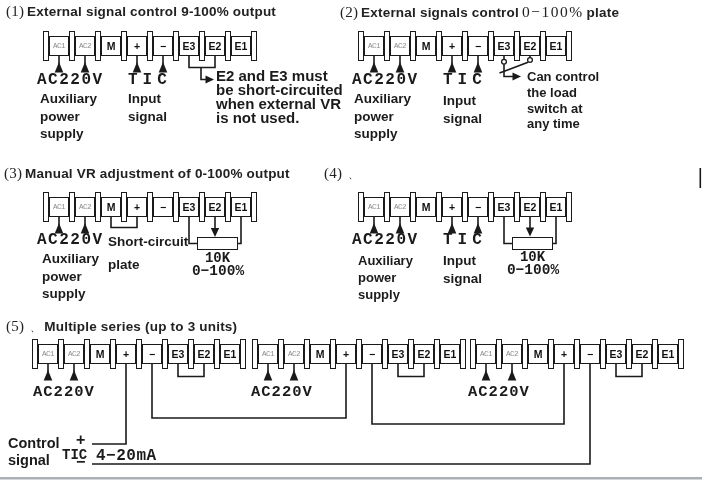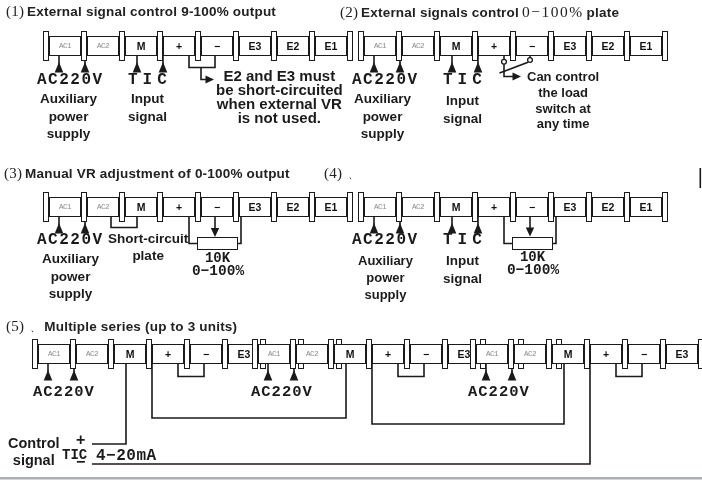--- a/index.html
+++ b/index.html
@@ -1,26 +1,26 @@
 <!DOCTYPE html>
 <html><head>
 <meta charset="utf-8">
 <style>
   html,body{margin:0;padding:0;}
   body{width:702px;height:481px;position:relative;background:#fff;overflow:hidden;
        font-family:"Liberation Sans",sans-serif;color:#1b1b1b;}
-  .lbl{position:absolute;z-index:3;text-align:center;}
+  .lbl{position:absolute;z-index:3;}
   .hdr{position:absolute;z-index:3;display:flex;align-items:baseline;white-space:nowrap;
        font-weight:bold;font-size:13.5px;color:#222;letter-spacing:0.2px;}
   .hdr .num{font-family:"Liberation Serif",serif;font-weight:400;font-size:15px;margin-right:3px;}
   .hdr .enum{font-weight:400;font-size:11px;margin:0 3px;}
   .hdr .serifpart{font-family:"Liberation Serif",serif;font-weight:500;font-size:15.5px;letter-spacing:1.5px;}
   .strip{position:absolute;display:flex;align-items:center;height:30px;z-index:2;}
   .bar{width:6px;height:30px;background:#fff;border:1.6px solid #1a1a1a;box-sizing:border-box;flex:none;}
-  .cell{width:32px;height:20px;background:#fff;border:1.6px solid #1a1a1a;box-sizing:border-box;flex:none;
+  .cell{width:20px;height:20px;background:#fff;border:1.6px solid #1a1a1a;box-sizing:border-box;flex:none;
         display:flex;align-items:center;justify-content:center;}
   .cell.small{font-family:"Liberation Mono",monospace;font-size:7.5px;color:#8a8a8a;letter-spacing:-0.5px;}
   .cell.bold{font-size:10.5px;font-weight:bold;color:#111;}
   .mono{font-family:"Liberation Mono",monospace;font-weight:bold;}
   .ml{white-space:pre-line;font-weight:bold;}
   .pot{position:absolute;background:#fff;border:1.7px solid #1a1a1a;box-sizing:border-box;z-index:2;}
   svg.wires{position:absolute;left:0;top:0;z-index:1;}
   .ctr{text-align:center;}
 </style>
 </head>
@@ -297,21 +297,21 @@
 signal</div>
 <div class="lbl ml" style="left:527px;top:69px;font-size:13px;line-height:15.8px;">Can control
 the load
 switch at
 any time</div>
 
 <div class="lbl mono" style="left:37px;top:231px;font-size:16px;letter-spacing:1.5px;">AC220V</div>
 <div class="lbl ml" style="left:42px;top:250px;font-size:13.5px;line-height:17.5px;">Auxiliary
 power
 supply</div>
-<div class="lbl ml" style="left:108px;top:230px;font-size:13.5px;line-height:17px;">Short-circuit
+<div class="lbl ml" style="left:108px;top:230px;font-size:13.5px;line-height:23px;">Short-circuit
 plate</div>
 <div class="lbl mono ctr" style="left:197px;top:250px;width:41px;font-size:14px;">10K</div>
 <div class="lbl mono ctr" style="left:186px;top:263px;width:64px;font-size:14.5px;">0−100%</div>
 
 <div class="lbl mono" style="left:352px;top:231px;font-size:16px;letter-spacing:1.5px;">AC220V</div>
 <div class="lbl ml" style="left:358px;top:252px;font-size:13px;line-height:17px;">Auxiliary
 power
 supply</div>
 <div class="lbl mono" style="left:443px;top:231px;font-size:16px;letter-spacing:5px;">TIC</div>
 <div class="lbl ml" style="left:443px;top:252px;font-size:13.5px;line-height:17.5px;">Input

